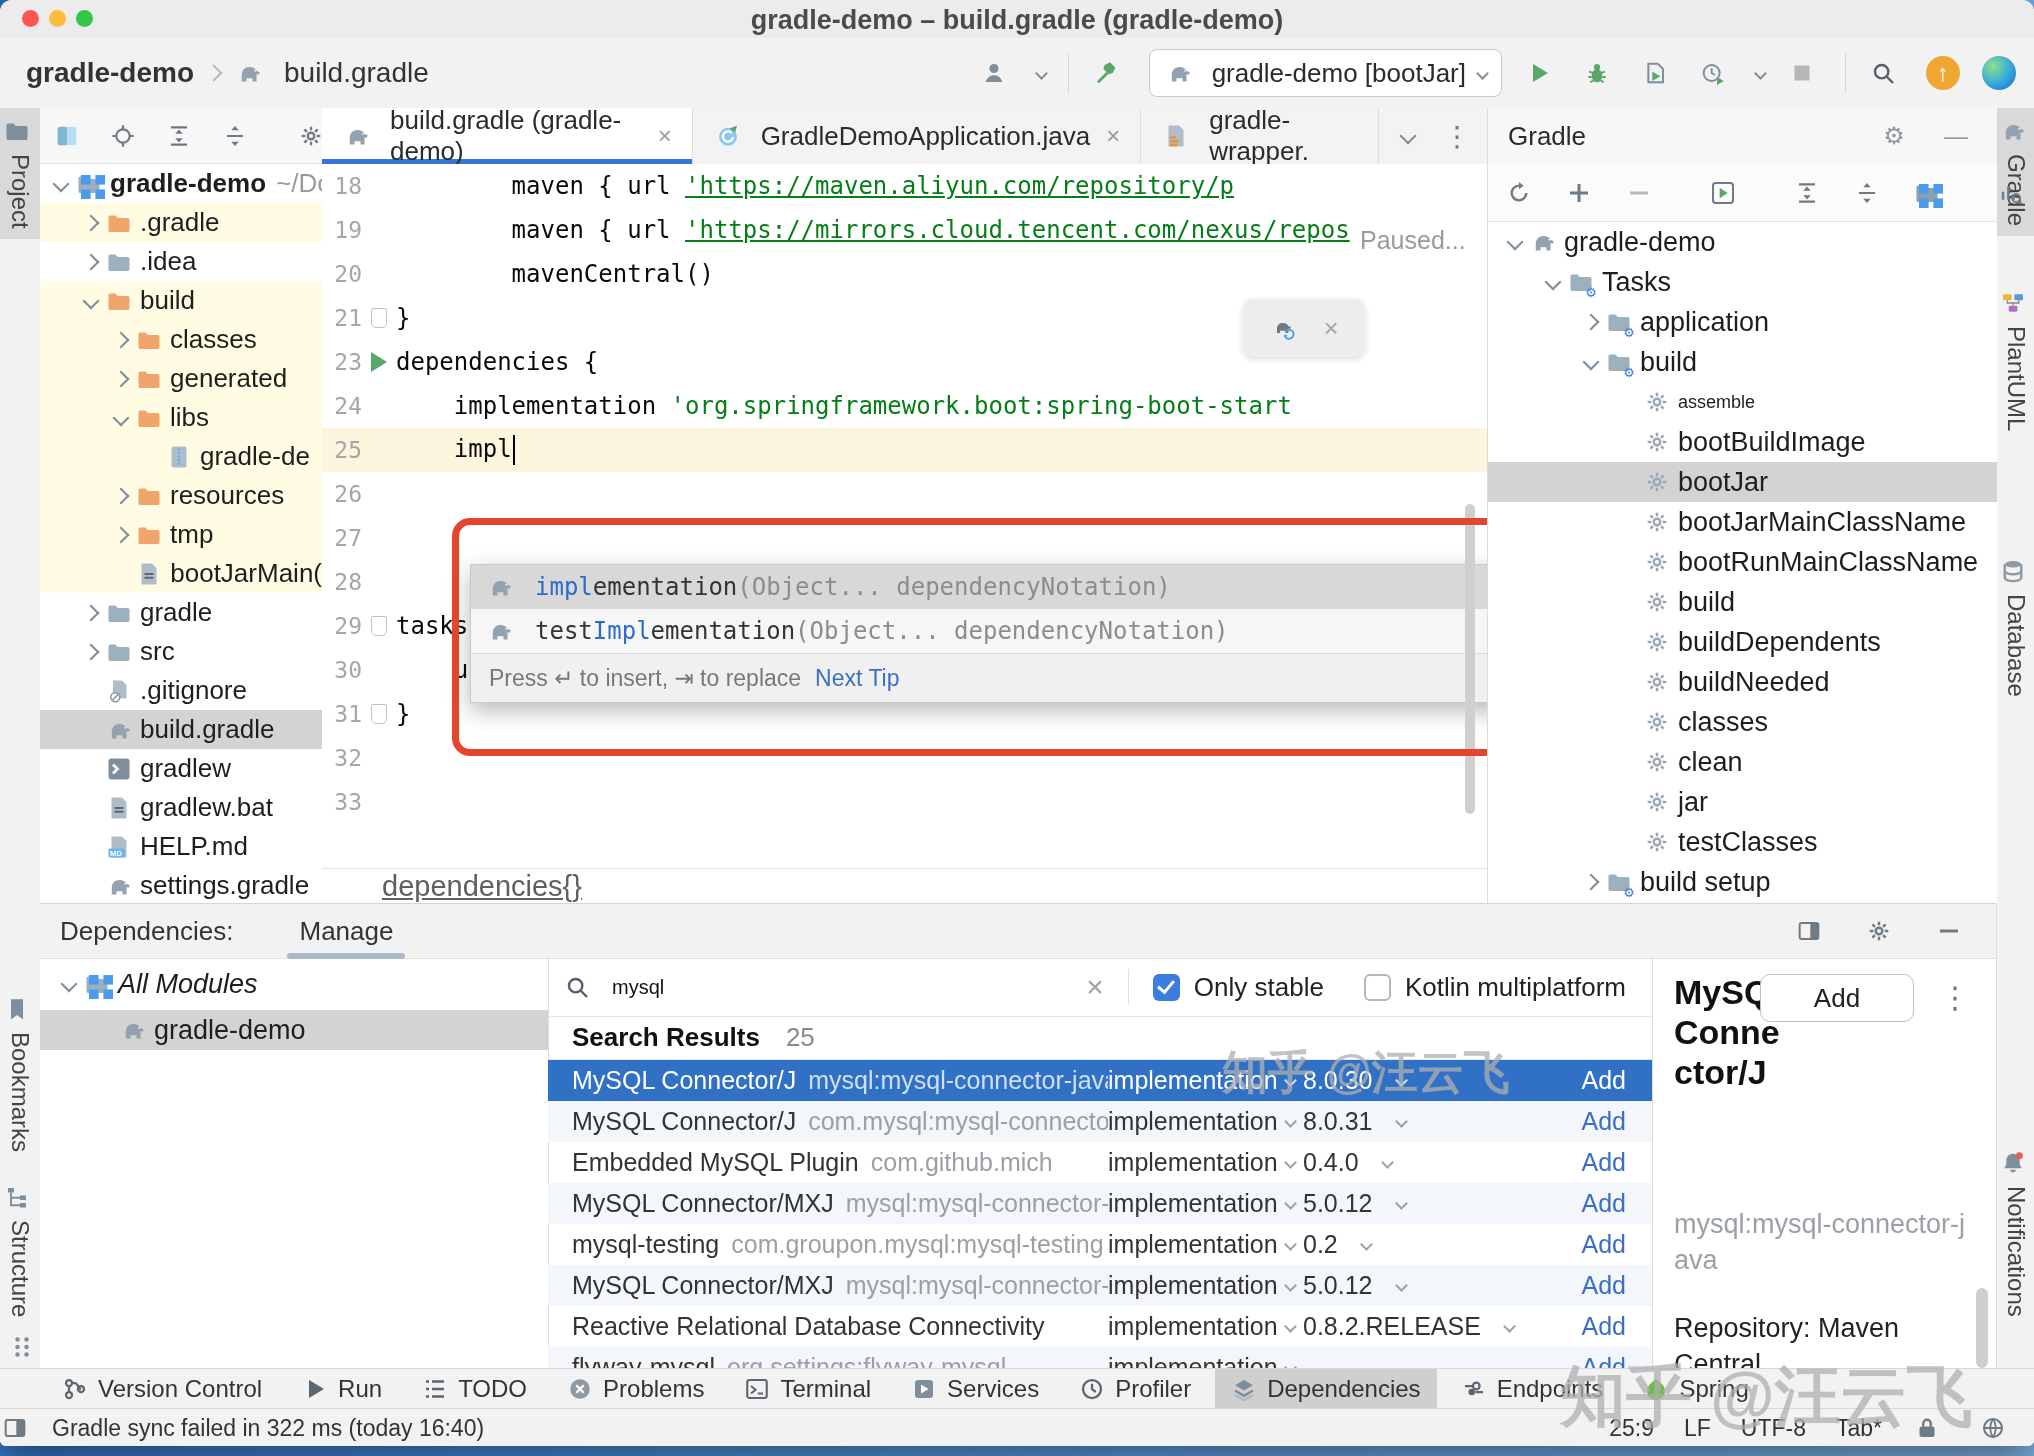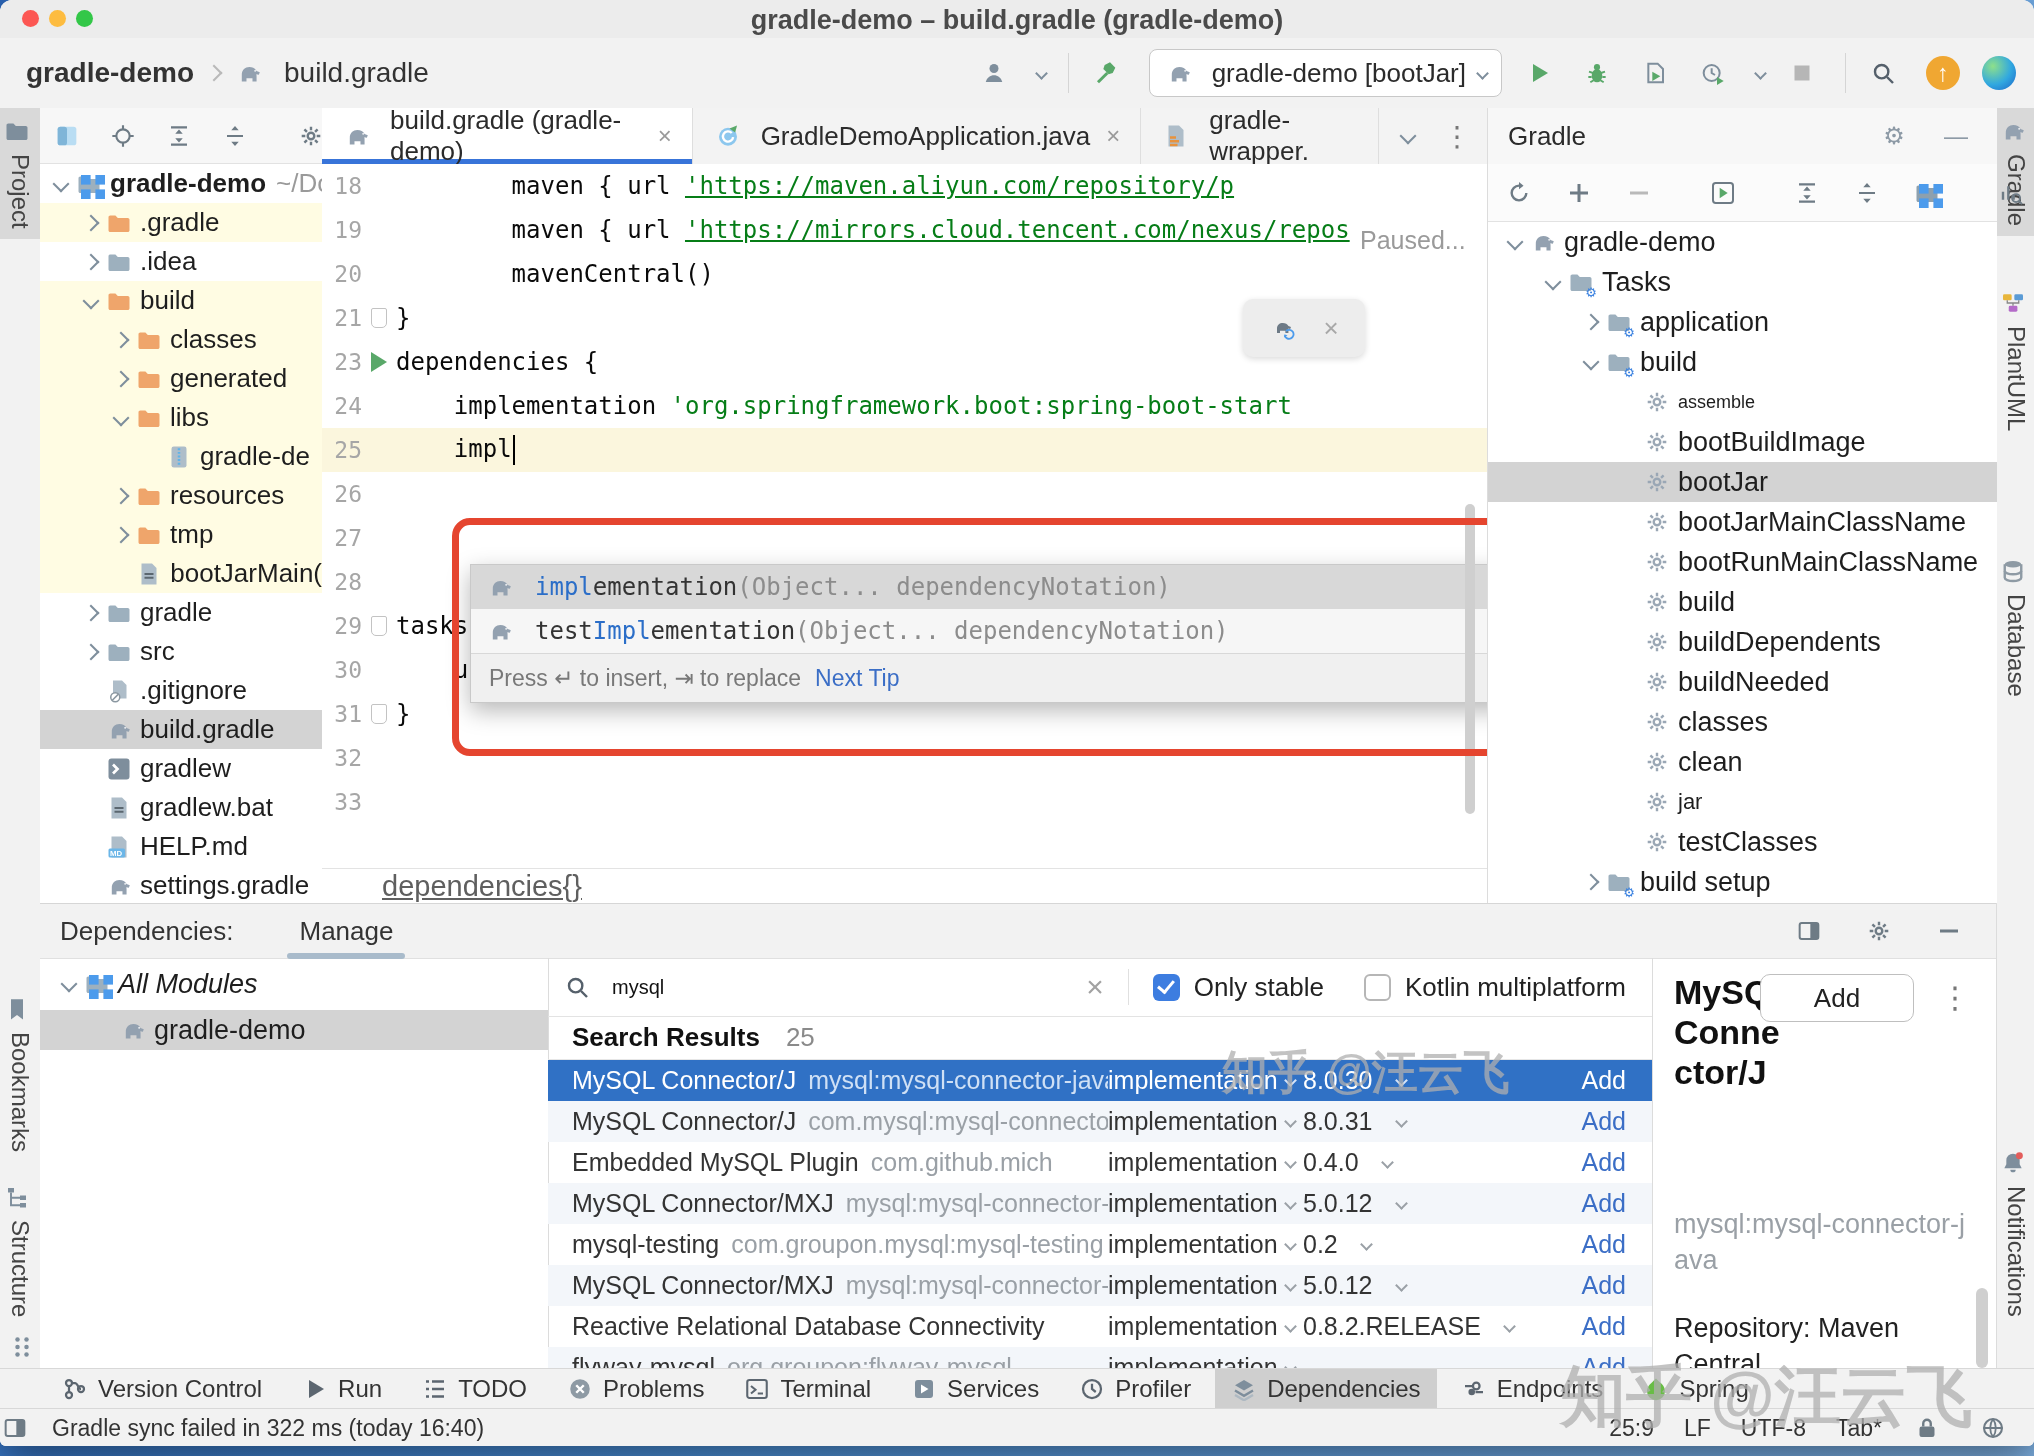--- a/index.html
+++ b/index.html
@@ -953,21 +953,21 @@
         <div class="trow" style="height: 40px; font-size: 27px; padding-left: 128px;">
           <span class="chvbox"></span>
           <span class="ic">
             <svg viewBox="0 0 16 16">
               <circle cx="8" cy="8" r="2.2" fill="none" stroke="#9aa7b5" stroke-width="1.6"></circle>
               <path d="M8 1.8v2.4M8 11.8v2.4M1.8 8h2.4M11.8 8h2.4M3.6 3.6l1.7 1.7M10.7 10.7l1.7 1.7M12.4 3.6l-1.7 1.7M5.3 10.7l-1.7 1.7" stroke="#9aa7b5" stroke-width="1.6"></path>
             </svg>
           </span>
           <span>clean</span>
         </div>
-        <div class="trow" style="height: 40px; font-size: 22px; padding-left: 128px;">
+        <div class="trow" style="height: 40px; font-size: 27px; padding-left: 128px;">
           <span class="chvbox"></span>
           <span class="ic">
             <svg viewBox="0 0 16 16">
               <circle cx="8" cy="8" r="2.2" fill="none" stroke="#9aa7b5" stroke-width="1.6"></circle>
               <path d="M8 1.8v2.4M8 11.8v2.4M1.8 8h2.4M11.8 8h2.4M3.6 3.6l1.7 1.7M10.7 10.7l1.7 1.7M12.4 3.6l-1.7 1.7M5.3 10.7l-1.7 1.7" stroke="#9aa7b5" stroke-width="1.6"></path>
             </svg>
           </span>
           <span>jar</span>
         </div>
         <div class="trow" style="height: 40px; font-size: 27px; padding-left: 128px;">
@@ -1157,21 +1157,21 @@
               <span>implementation</span>
               <span class="chv down sm"></span>
             </span>
             <span class="vr">
               <span>0.8.2.RELEASE</span>
               <span class="chv down sm"></span>
             </span>
             <span class="ad">Add</span>
           </div>
           <div class="drow">
-            <span class="nm"><span>flyway-mysql</span><span class="gid">org.groupon:flyway-mysql</span></span>
+            <span class="nm"><span>flyway-mysql</span><span class="gid">org.settings:flyway-mysql</span></span>
             <span class="sc">
               <span>implementation</span>
               <span class="chv down sm"></span>
             </span>
             <span class="vr">
               <span></span>
             </span>
             <span class="ad">Add</span>
           </div>
         </div>

